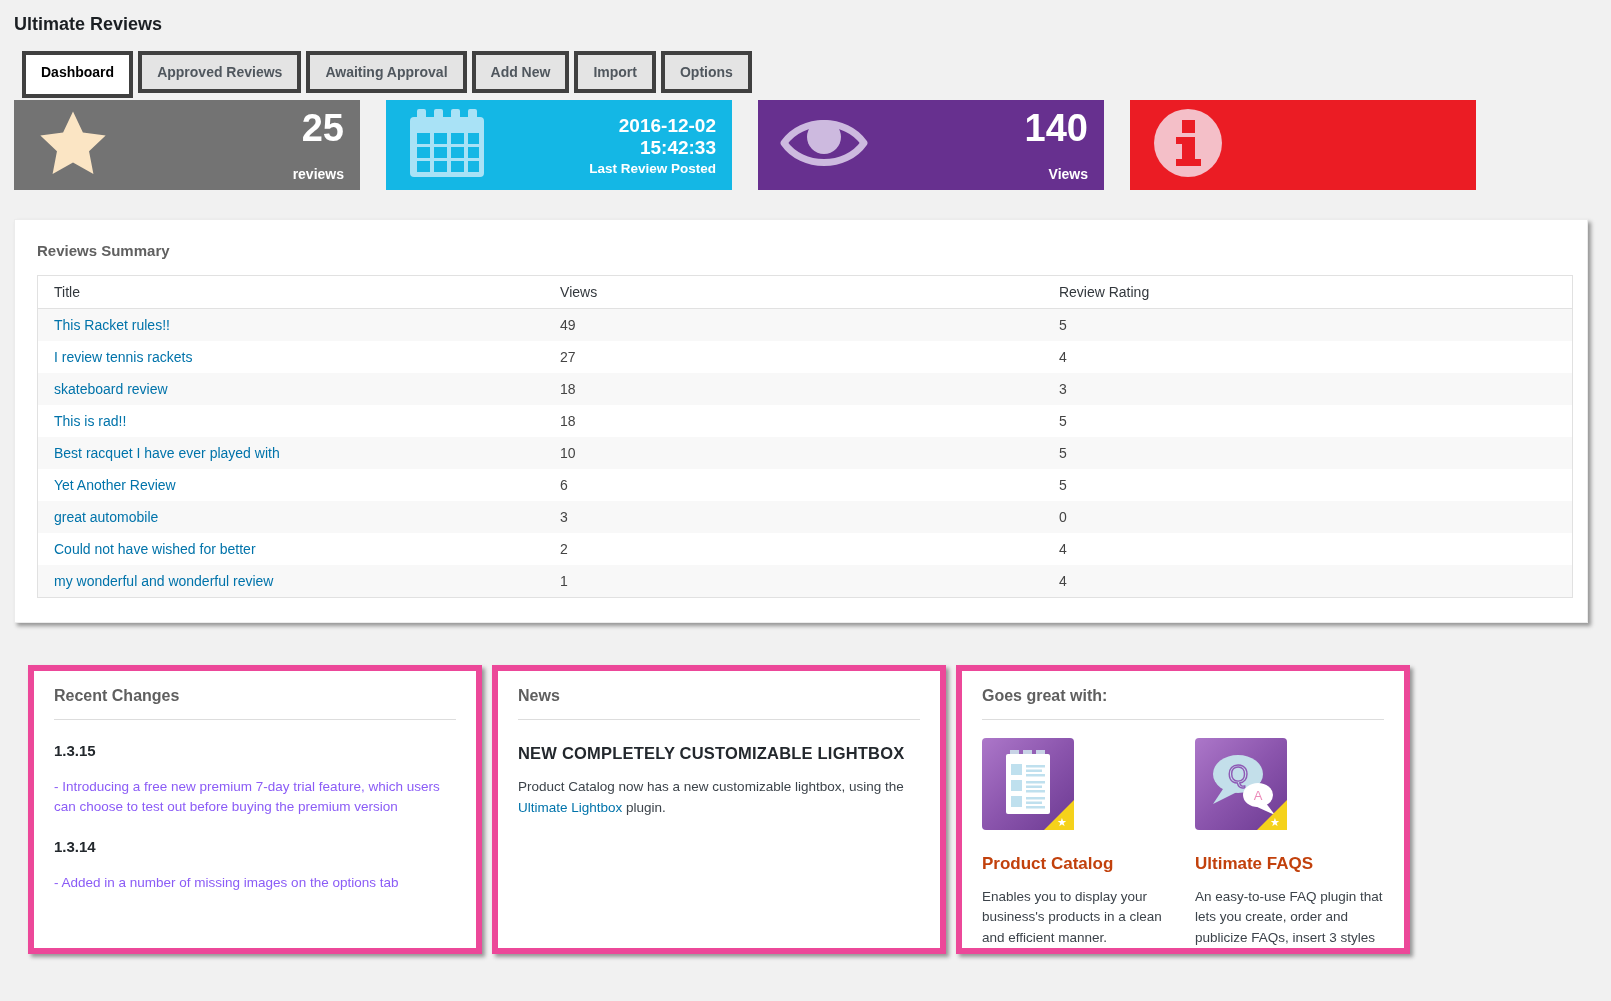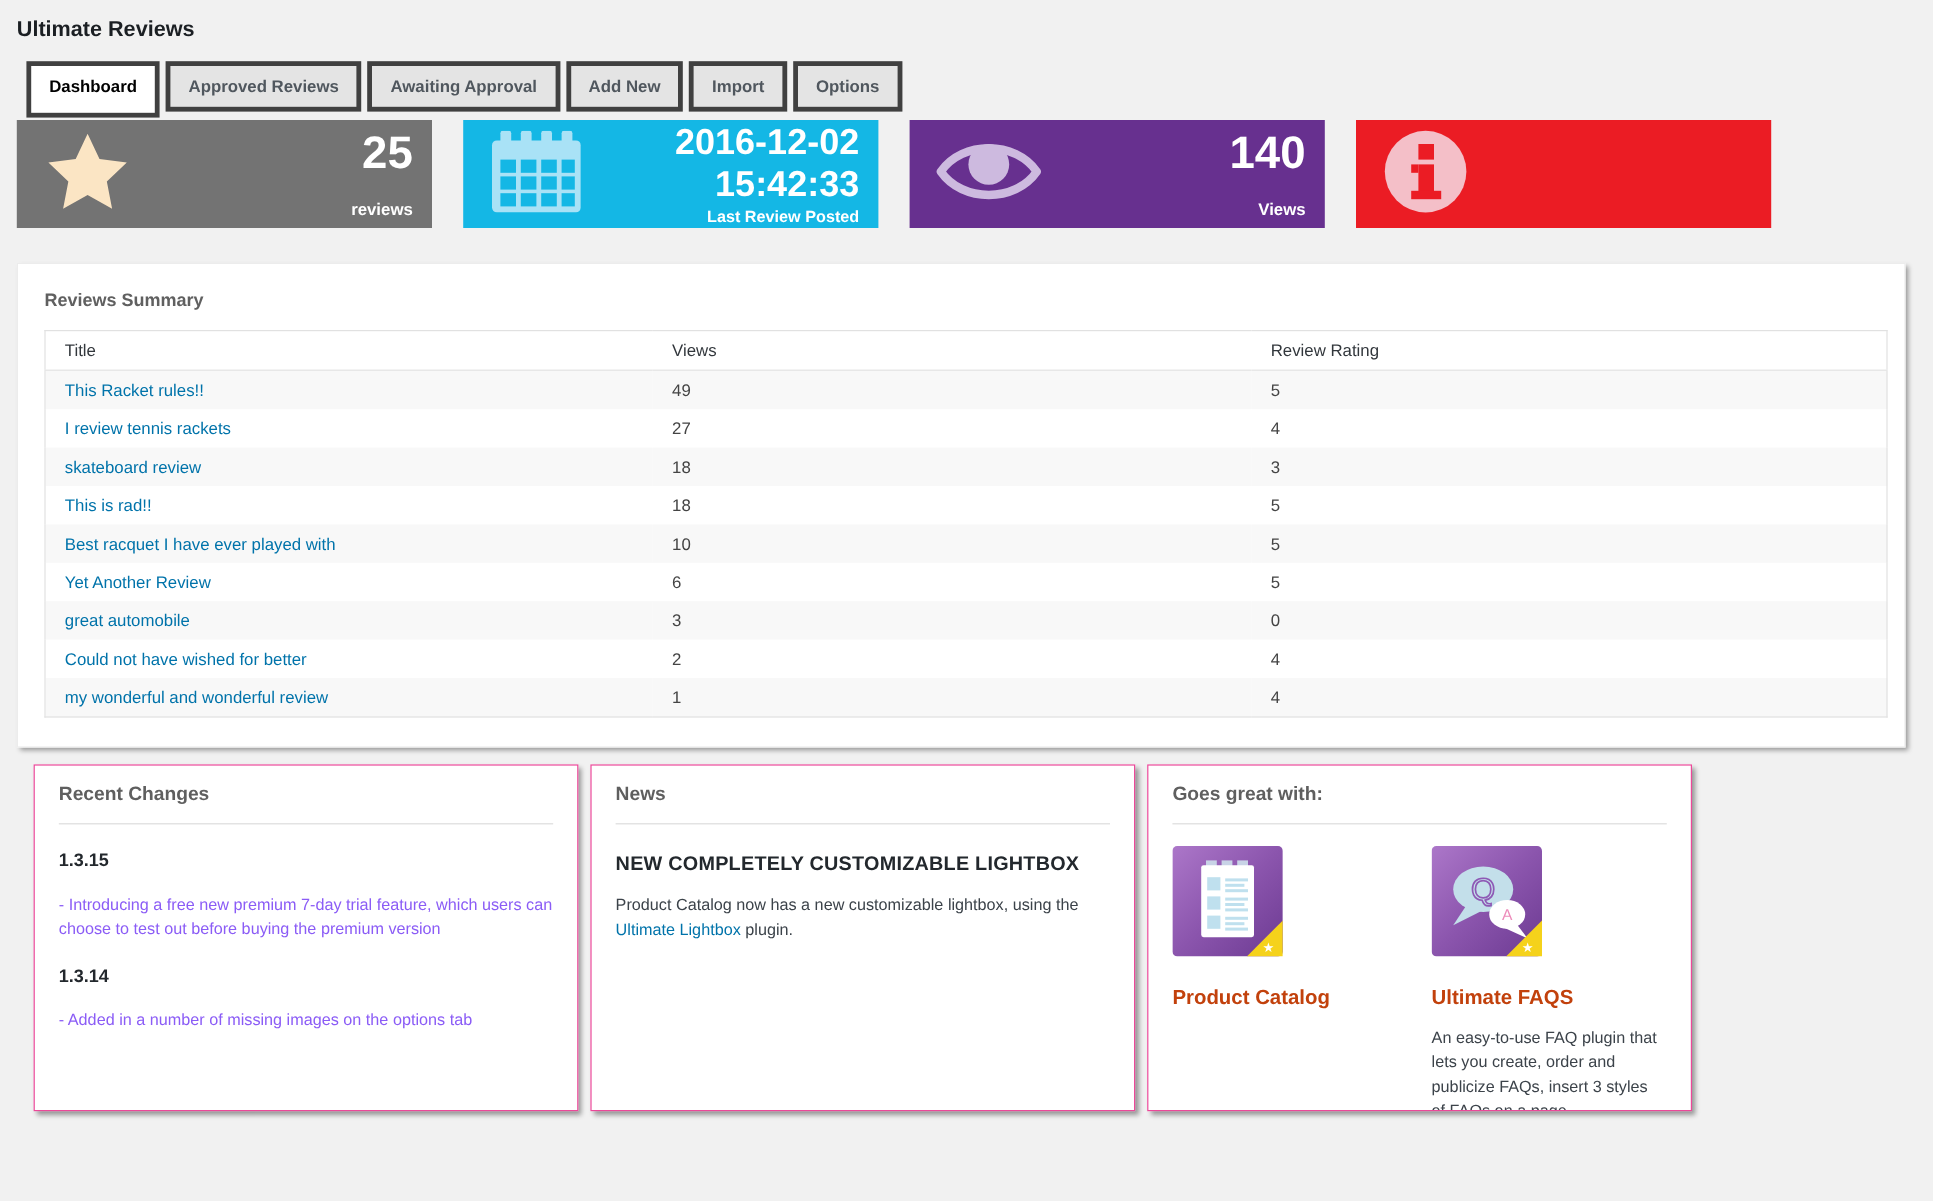--- a/index.html
+++ b/index.html
@@ -39,21 +39,21 @@
     display:flex; align-items:center; justify-content:space-between;
     padding:0 16px 0 22px; color:#fff;
   }
   .card-orange { background:#737373; }
   .card-cyan   { background:#14B7E5; }
   .card-purple { background:#67308F; }
   .card-red    { background:#EB1C24; cursor:pointer; }
   .card-text { text-align:right; line-height:1; }
   .card-big   { font-size:38px; font-weight:600; }
   .card-small { font-size:14px; font-weight:700; margin-top:20px; }
-  .card-date  { font-size:30px; font-weight:700; line-height:1.15; }
+  .card-date  { font-size:19px; font-weight:700; line-height:1.15; }
   .card-sub   { font-size:13.5px; font-weight:700; margin-top:3px; }
   .card-support { font-size:21px; font-weight:700; width:175px; text-align:right; line-height:1.25; }
 
   
   .panel {
     margin:29px 0 0 14px; width:1574px;
     background:#fff; border:1px solid #ECECEC;
     box-shadow:3px 3px 4px rgba(0,0,0,0.38);
     padding:20px 14px 24px 22px;
   }
@@ -66,22 +66,22 @@
   table.summary td { padding:8px 16px; color:#444; }
   table.summary tbody tr:nth-child(odd) { background:#F8F8F8; }
   table.summary th:nth-child(1), table.summary td:nth-child(1) { width:33%; }
   table.summary th:nth-child(2), table.summary td:nth-child(2) { width:32.5%; }
   a.review-link, a.text-link { color:#0073AA; text-decoration:none; cursor:pointer; }
 
   
   .boxes { display:flex; gap:10px; margin:14px 0 0 28px; }
   .box {
     width:454px; height:289px; background:#fff;
-    border:1px solid #ec4899; box-shadow:3px 3px 4px rgba(0,0,0,0.38);
-    padding:16px 20px; overflow:hidden;
+    border:6px solid #ec4899; box-shadow:3px 3px 4px rgba(0,0,0,0.38);
+    padding:16px 20px; overflow:hidden;margin-top:28px;
   }
   .box-heading {
     font-size:16px; font-weight:700; color:#5f5f5f;
     padding-bottom:14px; border-bottom:1px solid #DDDDDD;
   }
   .version { font-size:15px; font-weight:700; color:#23282d; margin:22px 0 0; }
   .note { font-size:13.5px; color:#8b5cf6; margin:18px 0 0; line-height:1.45; }
   .headline { font-size:16.5px; font-weight:700; color:#23282d; margin:24px 0 0; letter-spacing:.2px; }
   .news-p { font-size:13.5px; color:#3c434a; margin:14px 0 0; line-height:1.55; }
 
@@ -290,20 +290,21 @@
                 <rect x="29" y="58" width="11" height="11"></rect>
                   <rect x="44" y="59" width="19" height="2.5"></rect>
                   <rect x="44" y="63.5" width="16" height="2.5"></rect>
                   <rect x="44" y="68" width="19" height="2.5"></rect>
               </g>
               <polygon points="92,62 92,92 62,92" fill="#F5D21B"></polygon>
               <text x="80" y="88" font-size="11" fill="#FFFFFF" text-anchor="middle">★</text>
             </svg>
           </span>
           <div class="plugin-name">Product Catalog</div>
+          <p class="plugin-desc">Enables you to display your business's products in a clean and efficient manner.</p>
         </div>
 
         <div class="plugin">
           <span class="plugin-icon">
             <svg width="92" height="92" viewBox="0 0 92 92">
               <defs>
                 <linearGradient id="g2" x1="0" y1="0" x2="1" y2="1">
                   <stop offset="0" stop-color="#AC77C9"></stop>
                     <stop offset="0.5" stop-color="#8B55AD"></stop>
                     <stop offset="1" stop-color="#6C3A92"></stop>

